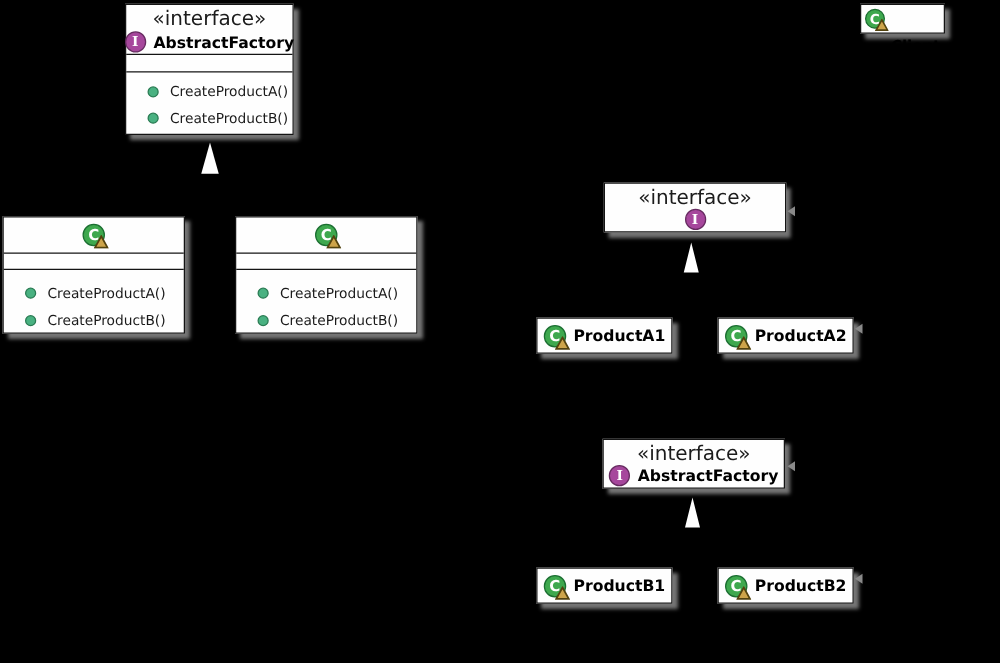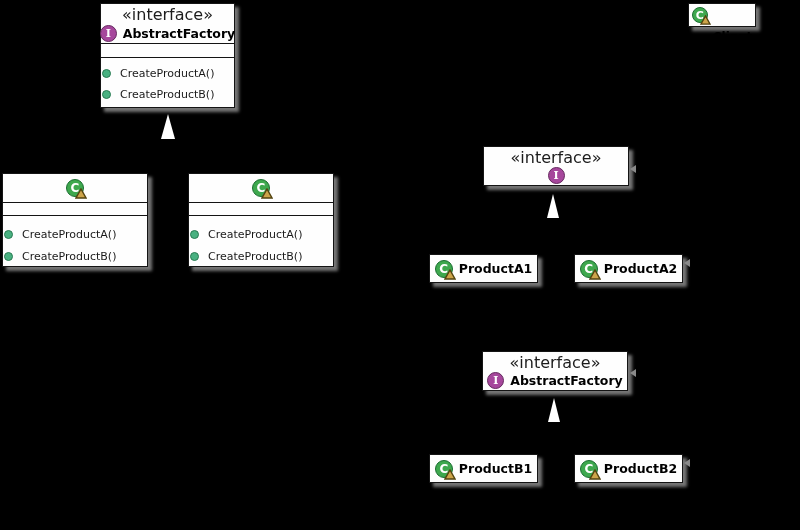--- a/index.html
+++ b/index.html
@@ -13,21 +13,21 @@
   .name{font-weight:bold;font-size:12.5px;color:#000;white-space:nowrap;}
   .iface-icon{width:17px;height:17px;border-radius:50%;background:#a6479c;border:1.5px solid #662a60;
         color:#fff;font-family:"DejaVu Serif","Liberation Serif",serif;font-weight:bold;font-size:11px;
         display:flex;align-items:center;justify-content:center;box-sizing:border-box;flex:none;}
   .class-icon{position:relative;width:18px;height:18px;flex:none;}
   .class-icon .circ{width:18px;height:18px;border-radius:50%;background:#3ea84e;border:1.5px solid #1b6e31;
         color:#fff;font-weight:bold;font-size:12px;display:flex;align-items:center;justify-content:center;
         box-sizing:border-box;}
   .class-icon svg{position:absolute;right:-3px;bottom:-2px;}
   .fields{border-top:1.5px solid #141414;border-bottom:1.5px solid #141414;}
-  .method{display:flex;align-items:center;gap:9px;padding-left:1px;font-size:11px;color:#1a1a1a;white-space:nowrap;}
+  .method{display:flex;align-items:center;gap:9px;padding-left:17px;font-size:11px;color:#1a1a1a;white-space:nowrap;}
   .dot{width:9px;height:9px;border-radius:50%;background:#49b181;border:1.5px solid #2a7b53;
        box-sizing:border-box;flex:none;}
   .gen-arrow{position:absolute;width:0;height:0;border-left:7px solid transparent;
        border-right:7px solid transparent;border-bottom:25px solid #ffffff;}
   .dep-arrow{position:absolute;width:0;height:0;border-top:4px solid transparent;
        border-bottom:4px solid transparent;border-right:6px solid #8a8a8a;}
 </style>
 </head>
 <body>
 

